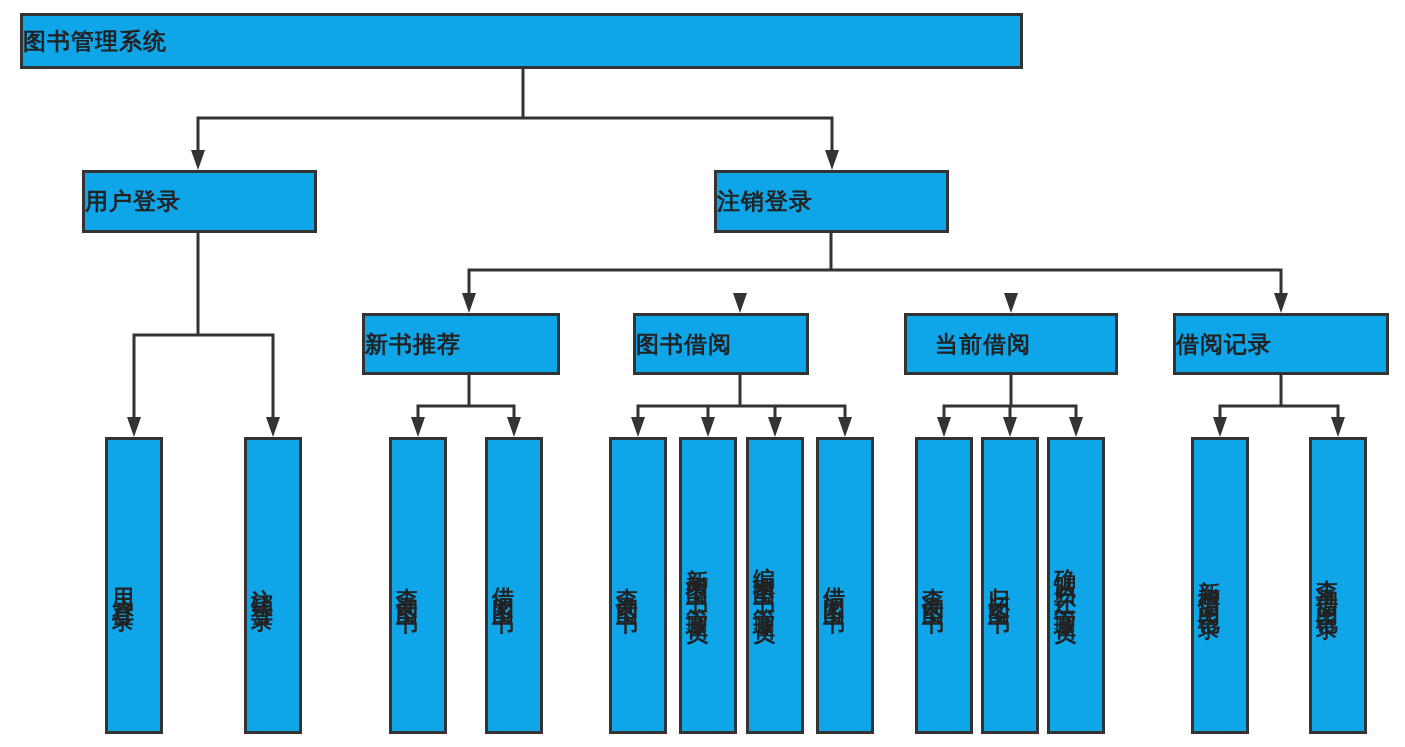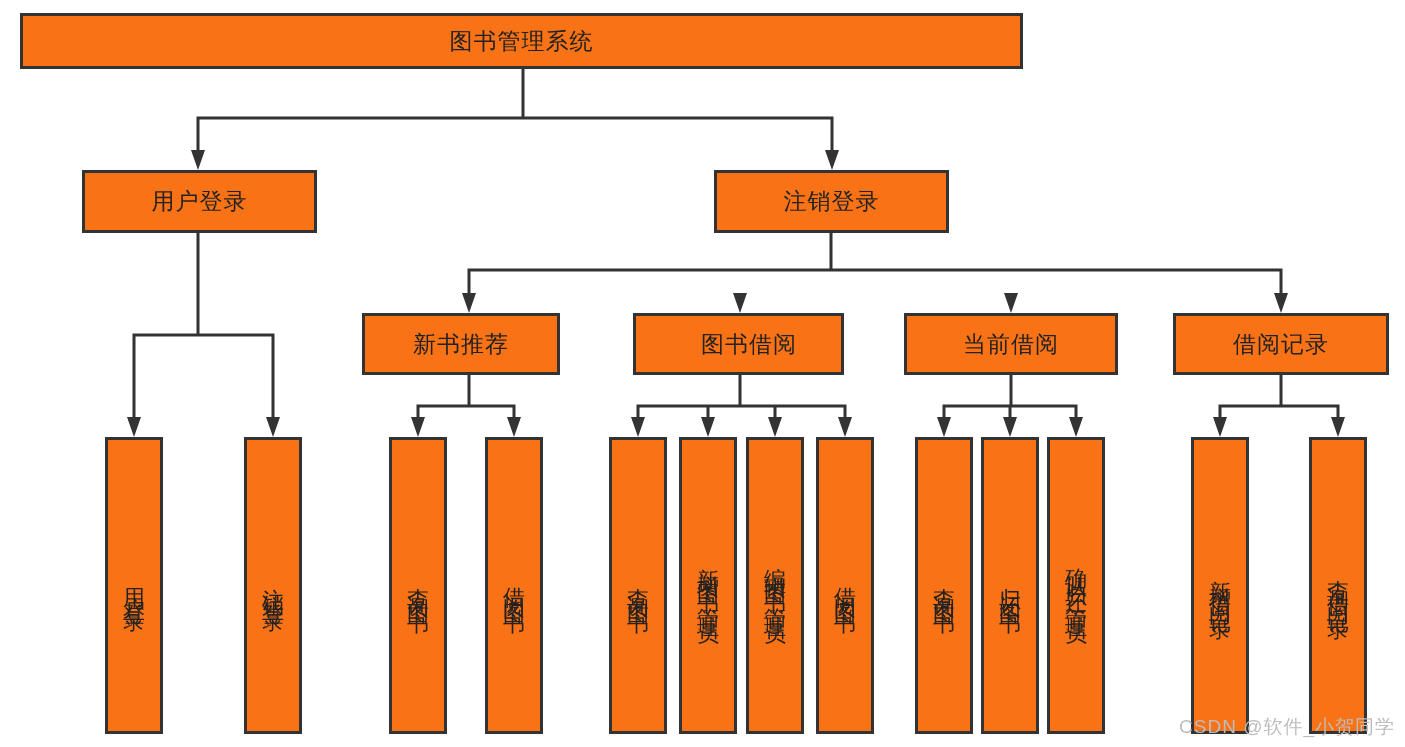--- a/index.html
+++ b/index.html
@@ -15,24 +15,25 @@
     position: absolute;
     left: 0; top: 0;
     width: 1405px; height: 747px;
   }
   .ln { fill: none; stroke: #333333; stroke-width: 3; }
   .ar { fill: #333333; stroke: none; }
   .box {
     position: absolute;
     box-sizing: border-box;
     border: 3px solid #333333;
-    background: #f97316;
+    background: #0ea5e9;
     display: flex;
     align-items: center;
-    justify-content: center;
+    justify-content: flex-start;
+    font-weight: bold;
   }
   .lbl {
     color: #222222;
     font-size: 23px;
     letter-spacing: 1px;
     white-space: nowrap;
   }
   .root-box { left: 20px; top: 13px; width: 1003px; height: 56px; }
   .l2 { top: 170px; height: 63px; }
   .l3 { top: 313px; height: 62px; }
@@ -98,24 +99,24 @@
   <div class="box l2" style="left:82px;width:235px;">
     <span class="lbl">用户登录</span>
   </div>
   <div class="box l2" style="left:714px;width:235px;">
     <span class="lbl">注销登录</span>
   </div>
 
   <div class="box l3" style="left:362px;width:198px;">
     <span class="lbl">新书推荐</span>
   </div>
-  <div class="box l3" style="left:633px;width:211px;padding-left:21px;">
+  <div class="box l3" style="left:633px;width:176px;">
     <span class="lbl">图书借阅</span>
   </div>
-  <div class="box l3" style="left:904px;width:214px;">
+  <div class="box l3" style="left:904px;width:214px;padding-left:28px;">
     <span class="lbl">当前借阅</span>
   </div>
   <div class="box l3" style="left:1173px;width:216px;">
     <span class="lbl">借阅记录</span>
   </div>
 
   <div class="box leaf" style="left:105px;">
     <span class="lbl vert">用户登录</span>
   </div>
   <div class="box leaf" style="left:244px;">
@@ -152,15 +153,14 @@
     <span class="lbl vert">确认归还（管理员）</span>
   </div>
 
   <div class="box leaf" style="left:1191px;">
     <span class="lbl vert">新增借阅记录</span>
   </div>
   <div class="box leaf" style="left:1309px;">
     <span class="lbl vert">查询借阅记录</span>
   </div>
 
-  <div class="watermark">CSDN @软件_小贺同学</div>
 
 </div>
 
 </body></html>

